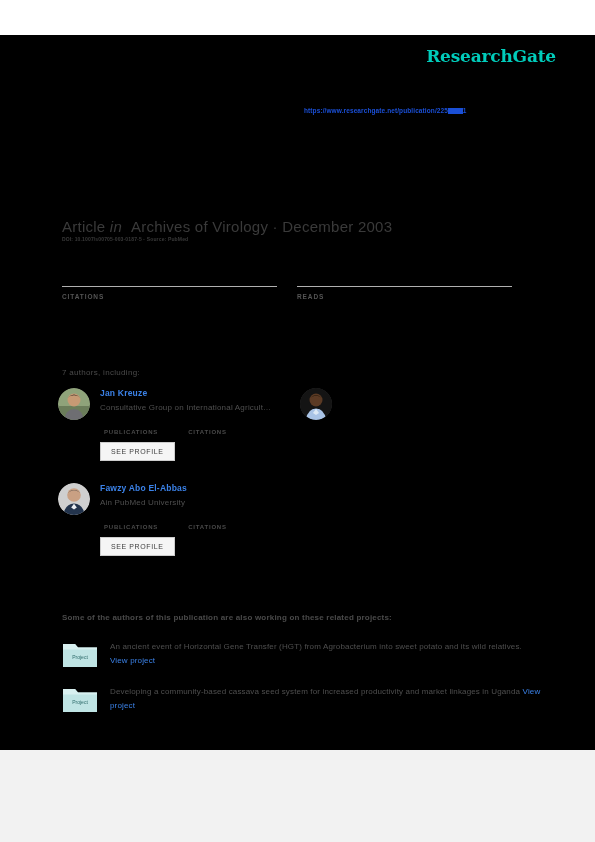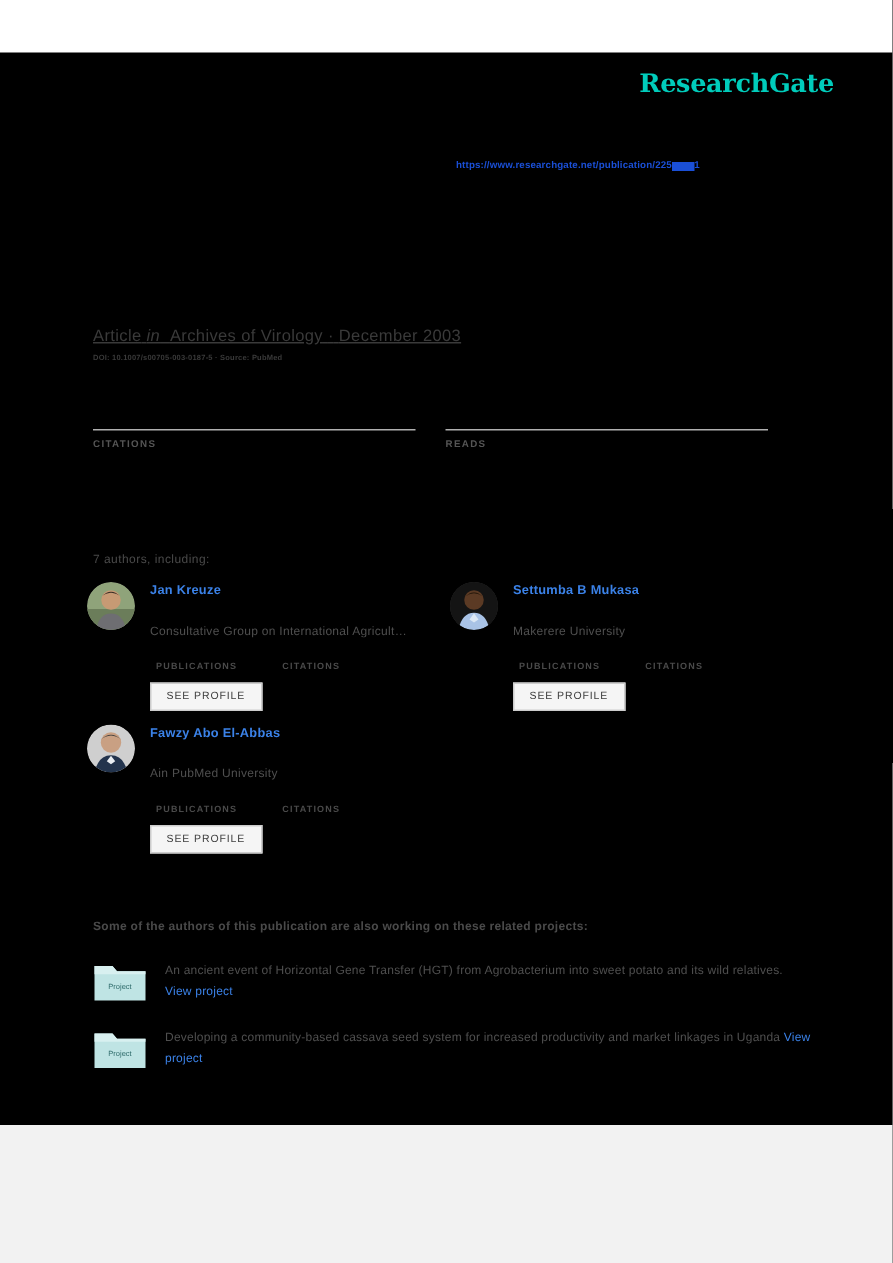--- a/index.html
+++ b/index.html
@@ -69,25 +69,24 @@
     color: transparent;
     height: 6px;
     vertical-align: -1px;
   }
 
   
   .article-line {
     position: absolute;
     left: 62px;
     top: 218px;
-    font-size: 11px;
+    font-size: 15px;
     color: #3a3a3a;
     letter-spacing: 0.25px;
     white-space: nowrap;
-    text-decoration: underline;
   }
   .article-line .ital {
     font-style: italic;
   }
   .doi-line {
     position: absolute;
     left: 62px;
     top: 236px;
     font-size: 5px;
     font-weight: bold;
@@ -154,21 +153,21 @@
   }
   .author-name {
     font-size: 8.5px;
     font-weight: bold;
     color: #3b82e8;
     letter-spacing: 0.2px;
     white-space: nowrap;
     overflow: hidden;
   }
   .author-affil {
-    margin-top: 18px;
+    margin-top: 5px;
     font-size: 8px;
     color: #4f4f4f;
     letter-spacing: 0.2px;
     white-space: nowrap;
     overflow: hidden;
   }
   .author-stats {
     margin-top: 8px;
     margin-left: 4px;
     display: flex;
@@ -323,35 +322,20 @@
           </defs>
         <g clip-path="url(#c2)">
           <rect width="32" height="32" fill="#141414"></rect>
           <circle cx="16" cy="12" r="6.5" fill="#5b3a24"></circle>
           <path d="M9.5 10.5 Q16 3.5 22.5 10.5 Q20 7.8 16 7.5 Q12 7.8 9.5 10.5 Z" fill="#1b1206"></path>
           <path d="M5.5 32 Q8 20.5 16 20.5 Q24 20.5 26.5 32 Z" fill="#a9c3e6"></path>
           <path d="M16 20.8 L13 25 L16 27 L19 25 Z" fill="#dce8f5"></path>
         </g>
       </svg>
     </div>
-    <div class="author-body">
-      <div class="author-name">Settumba B Mukasa</div>
-      <div class="author-affil">Makerere University</div>
-      <div class="author-stats">
-        <div>
-          <div class="astat-num"></div>
-          <div class="astat-label">PUBLICATIONS</div>
-        </div>
-        <div>
-          <div class="astat-num"></div>
-          <div class="astat-label">CITATIONS</div>
-        </div>
-      </div>
-      <div class="see-profile">SEE PROFILE</div>
-    </div>
   </div>
 
   <div class="author-card a3">
     <div class="avatar">
       <svg width="32" height="32" viewBox="0 0 32 32" aria-hidden="true">
         <defs>
             <clipPath id="c3">
               <circle cx="16" cy="16" r="16"></circle>
             </clipPath>
           </defs>

